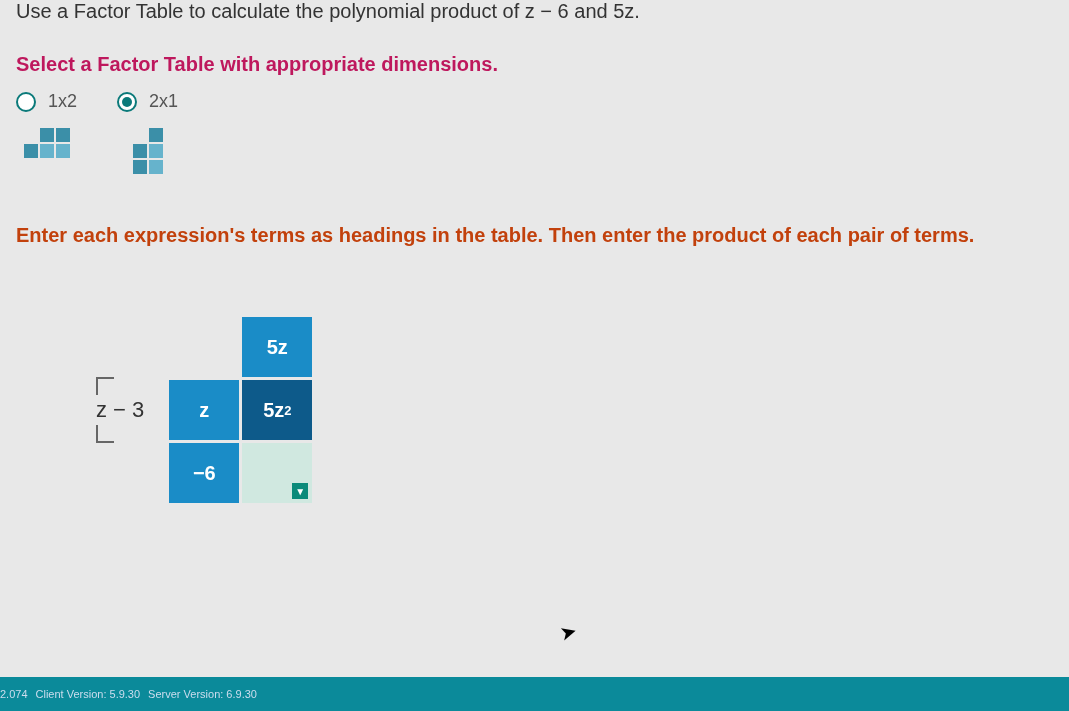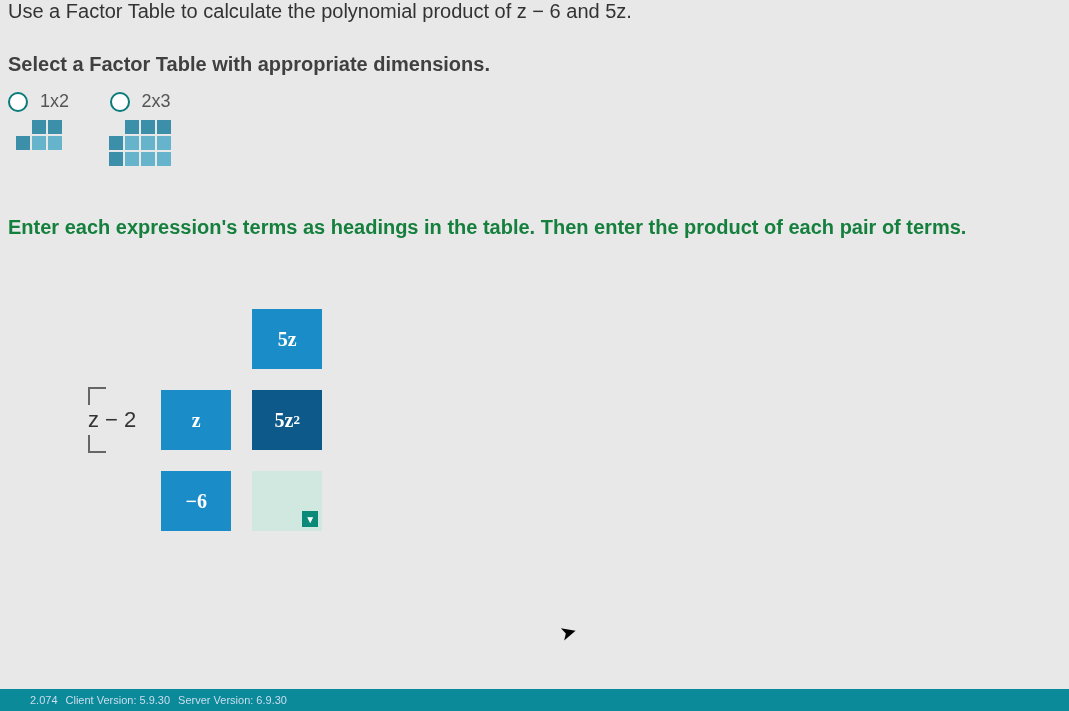--- a/index.html
+++ b/index.html
@@ -6,50 +6,50 @@
     body {
       font-family: Arial, sans-serif;
       background: #e8e8e8;
       padding: 0;
       width: 1069px;
       height: 711px;
       position: relative;
       overflow: hidden;
     }
     .content {
-      padding: 0 8px;
+      padding: 0 16px;
     }
     .instruction-top {
       font-size: 20px;
       color: #333;
       margin-bottom: 30px;
     }
     .instruction-select {
       font-size: 20px;
       font-weight: bold;
-      color: #404040;
+      color: #be185d;
       margin-bottom: 15px;
     }
     .radio-row {
       display: flex;
       gap: 40px;
       margin-bottom: 50px;
       align-items: flex-start;
     }
     .radio-option {
       display: flex;
       flex-direction: column;
       align-items: center;
       cursor: pointer;
     }
     .radio-top {
       display: flex;
       align-items: center;
       gap: 12px;
-      margin-bottom: 8px;
+      margin-bottom: 16px;
     }
     .radio-circle {
       width: 20px;
       height: 20px;
       border: 2px solid #0b7a7a;
       border-radius: 50%;
       display: flex;
       align-items: center;
       justify-content: center;
       background: #fff;
@@ -84,21 +84,21 @@
     .mt-1x2 { grid-template-columns: repeat(3, 14px); grid-template-rows: repeat(2, 14px); }
     .mt-2x1 { grid-template-columns: repeat(2, 14px); grid-template-rows: repeat(3, 14px); }
     .mt-1x3 { grid-template-columns: repeat(4, 14px); grid-template-rows: repeat(2, 14px); }
     .mt-3x1 { grid-template-columns: repeat(2, 14px); grid-template-rows: repeat(4, 14px); }
     .mt-2x2 { grid-template-columns: repeat(3, 14px); grid-template-rows: repeat(3, 14px); }
     .mt-2x3 { grid-template-columns: repeat(4, 14px); grid-template-rows: repeat(3, 14px); }
 
     .instruction-enter {
       font-size: 20px;
       font-weight: bold;
-      color: #15803d;
+      color: #c2410c;
       margin-bottom: 70px;
     }
 
     .factor-area {
       display: flex;
       align-items: center;
       gap: 25px;
       margin-left: 80px;
     }
     .factor-label {
@@ -113,22 +113,21 @@
       height: 18px;
       border-left: 2px solid #666;
     }
     .brace-top { top: -20px; border-top: 2px solid #666; border-top-left-radius: 0; }
     .brace-bottom { bottom: -20px; border-bottom: 2px solid #666; }
 
     .factor-table {
       display: grid;
       grid-template-columns: 70px 70px;
       grid-template-rows: 60px 60px 60px;
-      gap: 21px;
-      font-family: Liberation Serif, serif;
+      gap: 3px;
     }
     .ft-cell {
       display: flex;
       align-items: center;
       justify-content: center;
       font-size: 20px;
       font-weight: bold;
       color: #fff;
     }
     .ft-header-top {
@@ -169,27 +168,26 @@
       font-size: 20px;
       color: #000;
       transform: rotate(-15deg);
     }
 
     .footer {
       position: absolute;
       bottom: 0;
       left: 0;
       right: 0;
-      height: 22px;
+      height: 34px;
       background: #0b8a9a;
       color: #cde;
       font-size: 11px;
       display: flex;
       align-items: center;
-      padding-left: 30px;
       gap: 8px;
     }
   </style>
 </head>
 <body>
 
 <div class="content">
   <div class="instruction-top">Use a Factor Table to calculate the polynomial product of z − 6 and 5z.</div>
 
   <div class="instruction-select">Select a Factor Table with appropriate dimensions.</div>
@@ -204,52 +202,46 @@
       <div class="mini-table mt-1x2">
         <div class="mini-cell offset"></div>
           <div class="mini-cell header"></div>
           <div class="mini-cell header"></div>
         <div class="mini-cell header"></div>
           <div class="mini-cell"></div>
           <div class="mini-cell"></div>
       </div>
     </div>
 
-
-
-
-
     <div class="radio-option">
       <div class="radio-top">
-        <span class="radio-circle"></span>
-        <span class="radio-label">2x3</span>
-      </div>
-      <div class="mini-table mt-2x3">
+        <span class="radio-circle selected"></span>
+        <span class="radio-label">2x1</span>
+      </div>
+      <div class="mini-table mt-2x1">
         <div class="mini-cell offset"></div>
           <div class="mini-cell header"></div>
-          <div class="mini-cell header"></div>
-          <div class="mini-cell header"></div>
         <div class="mini-cell header"></div>
           <div class="mini-cell"></div>
-          <div class="mini-cell"></div>
-          <div class="mini-cell"></div>
         <div class="mini-cell header"></div>
           <div class="mini-cell"></div>
-          <div class="mini-cell"></div>
-          <div class="mini-cell"></div>
-      </div>
-    </div>
+      </div>
+    </div>
+
+
+
+
   </div>
 
   <div class="instruction-enter">Enter each expression's terms as headings in the table. Then enter the product of each pair of terms.</div>
 
   <div class="factor-area">
     <div class="factor-label">
       <span class="brace-top"></span>
-      <span>z − 2</span>
+      <span>z − 3</span>
       <span class="brace-bottom"></span>
     </div>
     <div class="factor-table">
       <div class="ft-cell ft-empty"></div>
       <div class="ft-cell ft-header-top">5z</div>
       <div class="ft-cell ft-header-left">z</div>
       <div class="ft-cell ft-body">5z<sup>2</sup></div>
       <div class="ft-cell ft-header-left">−6</div>
       <div class="ft-cell ft-input">
         <span></span>

